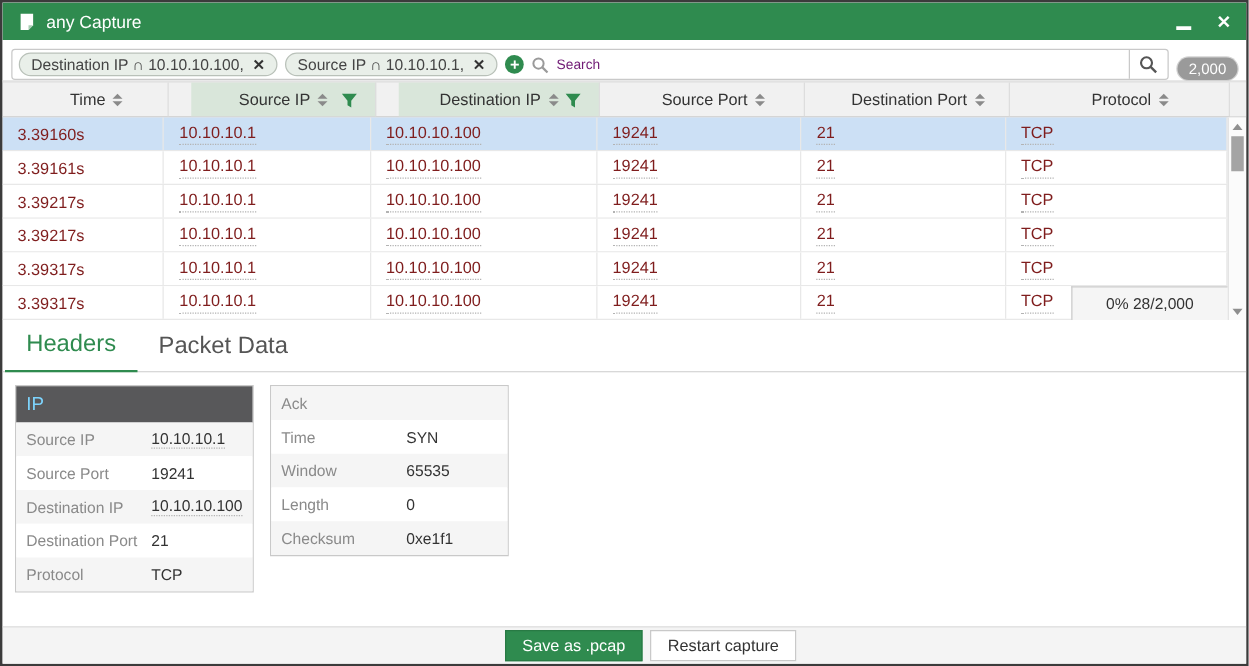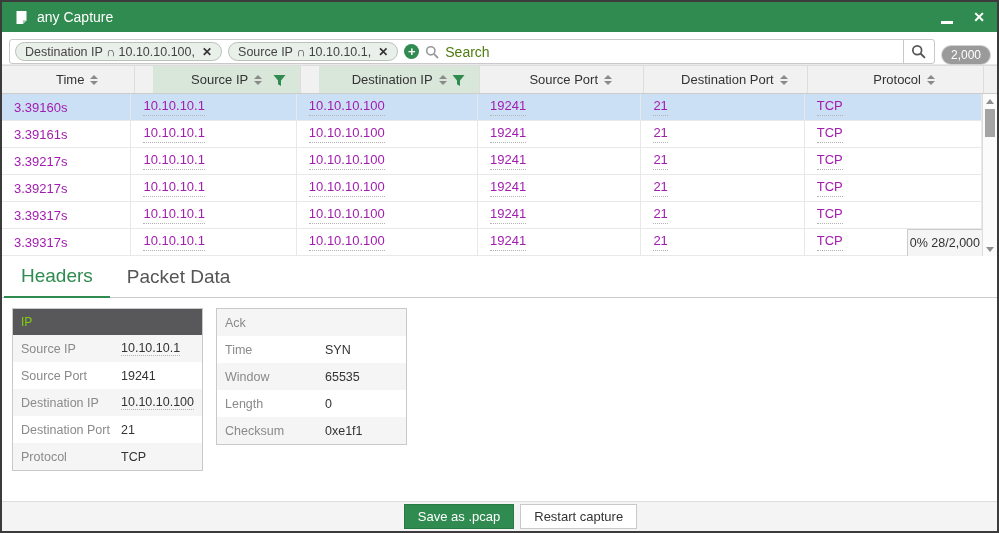--- a/index.html
+++ b/index.html
@@ -30,21 +30,21 @@
     background: #e9efe9; border: 1px solid #b9c1b9; border-radius: 11px;
     height: 19px; display: flex; align-items: center; gap: 7px;
     padding: 0 9px; font-size: 12.5px; color: #444; white-space: nowrap;
   }
   .chip .x { font-weight: bold; color: #333; font-size: 12px; cursor: default; }
   .plus-btn {
     width: 15px; height: 15px; border-radius: 50%; background: #2f8b4f; color: #fff;
     display: flex; align-items: center; justify-content: center;
     font-size: 13px; font-weight: bold; line-height: 1; cursor: default;
   }
-  .placeholder { color: #4d7c0f; font-size: 14px; flex: 1; }
+  .placeholder { color: #701a75; font-size: 11px; flex: 1; }
   .search-btn {
     margin-left: auto; align-self: stretch; width: 31px;
     border-left: 1px solid #c9c9c9; display: flex; align-items: center; justify-content: center;
   }
   .count-badge {
     background: #9a9a9a; color: #fff; font-size: 12px; border-radius: 10px;
     padding: 2px 9px; box-shadow: 0 0 0 1px #d2d2d2;
   }
   
   .grid-header {
@@ -57,21 +57,21 @@
   }
   .gh-cell.filtered { background: #d9e6da; }
   .gh-spacer { width: 15px; background: #f1f1f1; }
   .sort { display: inline-flex; flex-direction: column; gap: 2px; margin-left: 6px; }
   .sort i { width: 0; height: 0; border-left: 4px solid transparent; border-right: 4px solid transparent; }
   .sort i.up   { border-bottom: 4px solid #8a8a8a; }
   .sort i.down { border-top: 4px solid #8a8a8a; }
   .funnel { position: absolute; right: 14px; top: 8px; }
   .grid-body { flex: 0 0 162px; position: relative; }
   .rows { margin-right: 15px; }
-  .prow { display: flex; height: 27px; border-bottom: 1px solid #e8e8e8; font-size: 13px; color: #a21caf; background: #fff; }
+  .prow { display: flex; height: 27px; border-bottom: 1px solid #e8e8e8; font-size: 13px; color: #7f1d1d; background: #fff; }
   .prow.selected { background: #cce0f5; }
   .pcell { display: flex; align-items: center; padding-left: 12px; border-right: 1px solid #e8e8e8; overflow: hidden; white-space: nowrap; }
   .dot { border-bottom: 1px dotted #b3b3b3; line-height: 1.25; }
   .c-time  { width: 130px; }
   .c-sip   { width: 166px; }
   .c-dip   { width: 182px; }
   .c-sport { width: 164px; }
   .c-dport { width: 164px; }
   .c-proto { width: 178px; }
   
@@ -80,32 +80,32 @@
     background: #fbfbfb; border-left: 1px solid #ddd;
     display: flex; flex-direction: column; align-items: center;
   }
   .scroll-arrow { flex: 0 0 14px; display: flex; align-items: center; justify-content: center; width: 100%; }
   .tri-up   { width: 0; height: 0; border-left: 4px solid transparent; border-right: 4px solid transparent; border-bottom: 5px solid #8f8f8f; }
   .tri-down { width: 0; height: 0; border-left: 4px solid transparent; border-right: 4px solid transparent; border-top: 5px solid #8f8f8f; }
   .scroll-track { flex: 1; width: 100%; position: relative; }
   .scroll-thumb { position: absolute; top: 1px; left: 2px; right: 2px; height: 28px; background: #a4a4a4; }
   .progress-badge {
     position: absolute; right: 15px; bottom: 0; height: 27px;
-    display: flex; align-items: center; padding: 0 2px;
+    display: flex; align-items: center; padding: 0 27px;
     background: #f5f5f5; border: 1px solid #ccc; border-right: none; border-bottom: none;
     font-size: 12.5px; color: #333; white-space: nowrap;
   }
   
   .tabbar { flex: 0 0 38px; display: flex; align-items: flex-end; border-bottom: 1px solid #ccc; background: #fff; padding-left: 2px; }
   .tab { padding: 9px 17px; font-size: 19px; color: #555; cursor: default; }
   .tab.active { color: #2f8b4f; border-bottom: 2px solid #2f8b4f; margin-bottom: -1px; }
   
   .details { flex: 1; background: #fff; padding: 10px; display: flex; gap: 13px; align-items: flex-start; }
   .dtable { width: 191px; border: 1px solid #c9c9c9; font-size: 12.5px; background: #fff; }
-  .dhead { background: #58585a; color: #84cc16; padding: 6px 8px; font-size: 12px; }
+  .dhead { background: #58585a; color: #7dd3fc; padding: 6px 8px; font-size: 15px; }
   .drow { display: flex; align-items: center; padding: 0 8px; height: 27px; background: #fff; }
   .drow:nth-child(odd) { background: #f5f5f5; }
   .dlabel { flex: 0 0 100px; color: #8a8a8a; white-space: nowrap; }
   .dvalue { flex: 1; color: #333; white-space: nowrap; }
   
   .footer {
     flex: 0 0 30px; background: #f4f4f4; border-top: 1px solid #ddd;
     display: flex; align-items: center; justify-content: center; gap: 6px;
   }
   .btn { font-family: "Liberation Sans", sans-serif; font-size: 13px; padding: 4px 13px; cursor: default; }

